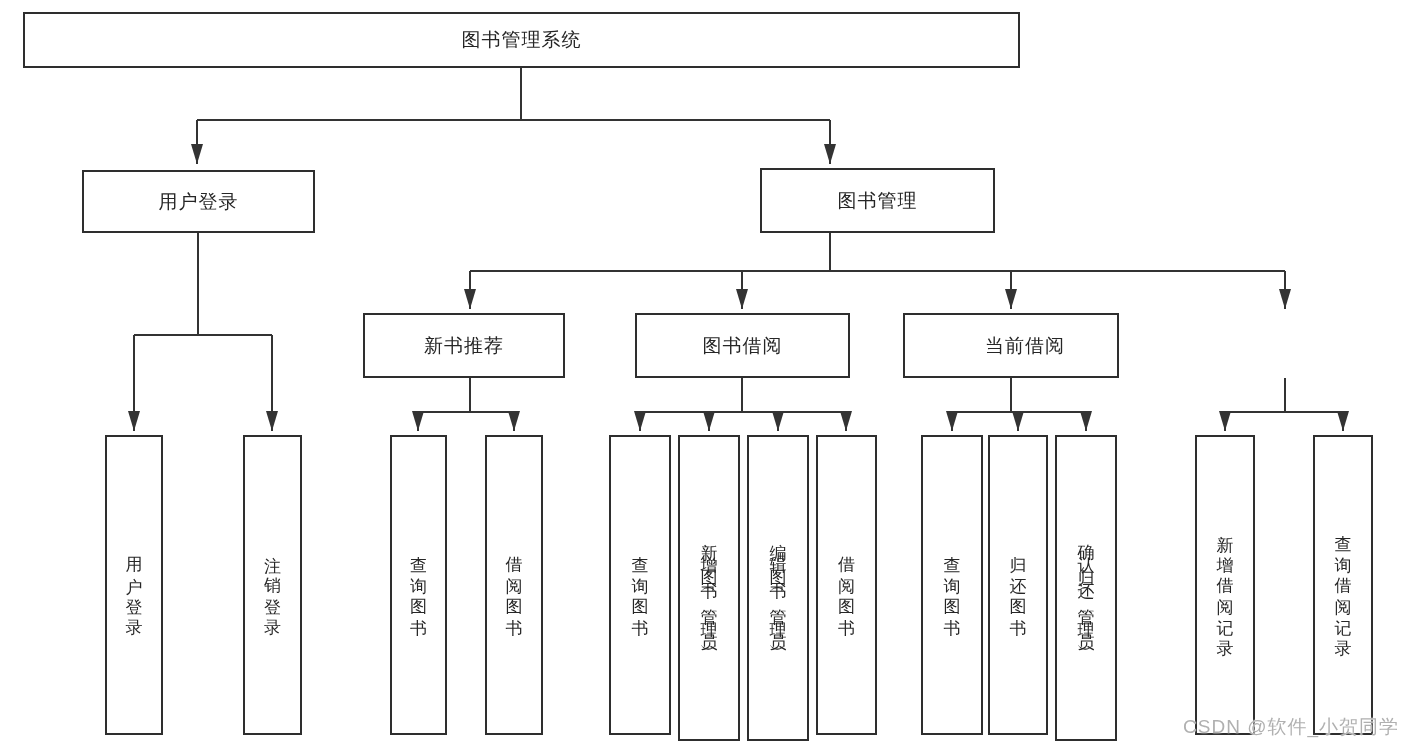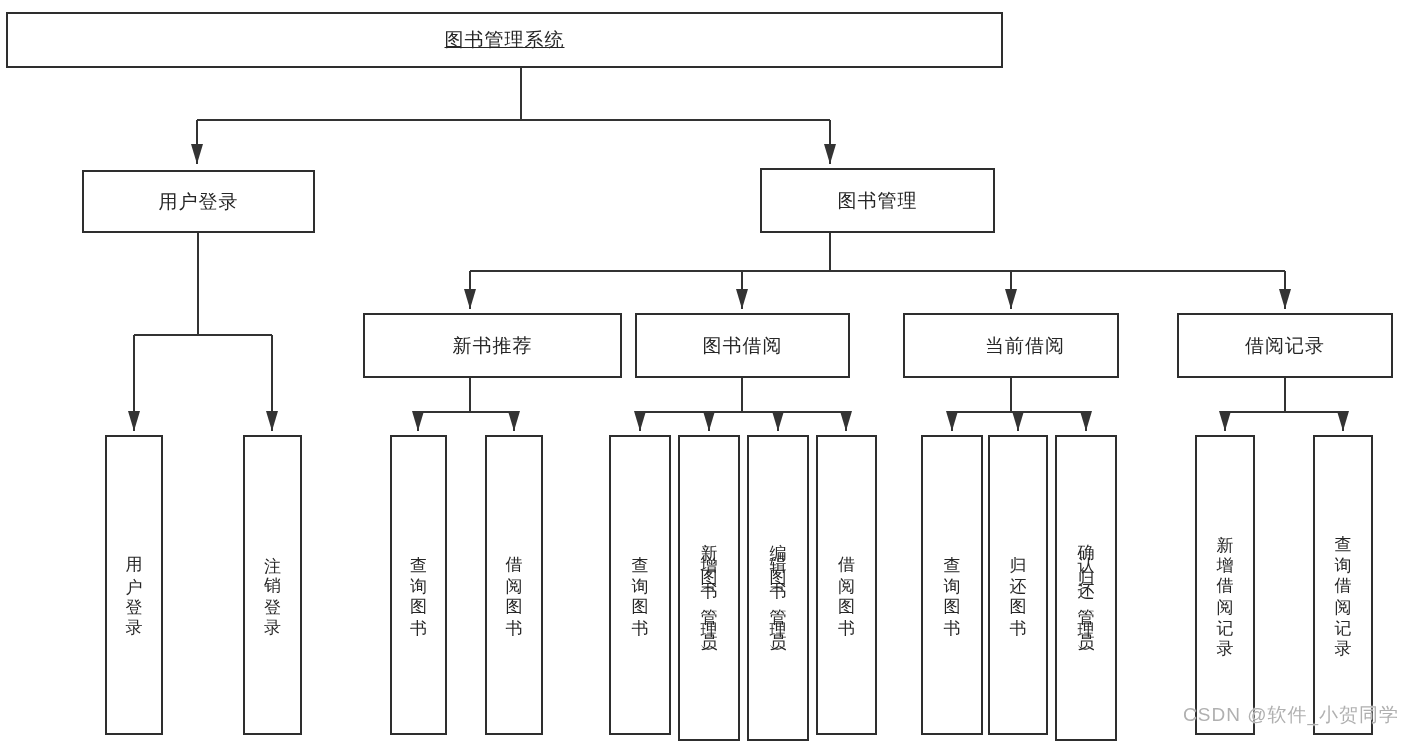--- a/index.html
+++ b/index.html
@@ -39,21 +39,21 @@
     font-size: 17px;
     letter-spacing: 21px;
     white-space: normal;
   }
   .leaf.dense {
     letter-spacing: 13px;
   }
   .watermark {
     position: absolute;
     right: 6px;
-    bottom: 19px;
+    bottom: 7px;
     font-size: 19px;
     color: #b0b0b0;
     letter-spacing: 1px;
     text-shadow: 0 0 2px #ffffff, 0 0 1px #ffffff;
     z-index: 5;
     white-space: nowrap;
   }
 </style>
 </head>
 <body>
@@ -103,42 +103,39 @@
       <line x1="1018" y1="412" x2="1018" y2="431" marker-end="url(#arrow)"></line>
       <line x1="1086" y1="412" x2="1086" y2="431" marker-end="url(#arrow)"></line>
 
       <path d="M1285 378 V412"></path>
       <path d="M1225 412 H1343"></path>
       <line x1="1225" y1="412" x2="1225" y2="431" marker-end="url(#arrow)"></line>
       <line x1="1343" y1="412" x2="1343" y2="431" marker-end="url(#arrow)"></line>
     </g>
   </svg>
 
-  <div class="node" style="left:6px; top:12px; width:997px; height:56px;text-decoration:underline;">
+  <div class="node" style="left:23px; top:12px; width:997px; height:56px;">
     <span>图书管理系统</span>
   </div>
 
   <div class="node" style="left:82px; top:170px; width:233px; height:63px;">
     <span>用户登录</span>
   </div>
   <div class="node" style="left:712px; top:168px; width:235px; height:65px;margin-left:48px;">
     <span>图书管理</span>
   </div>
 
-  <div class="node" style="left:363px; top:313px; width:259px; height:65px;">
+  <div class="node" style="left:363px; top:313px; width:202px; height:65px;">
     <span>新书推荐</span>
   </div>
   <div class="node" style="left:635px; top:313px; width:215px; height:65px;font-family:Liberation Serif, serif;">
     <span>图书借阅</span>
   </div>
   <div class="node" style="left:903px; top:313px; width:216px; height:65px;padding-left:28px;">
     <span>当前借阅</span>
-  </div>
-  <div class="node" style="left:1177px; top:313px; width:216px; height:65px;">
-    <span>借阅记录</span>
   </div>
 
   <div class="node leaf" style="left:105px; top:435px; width:58px; height:300px;">
     <span>用户登录</span>
   </div>
   <div class="node leaf" style="left:243px; top:435px; width:59px; height:300px;">
     <span>注销登录</span>
   </div>
 
   <div class="node leaf" style="left:390px; top:435px; width:57px; height:300px;">

